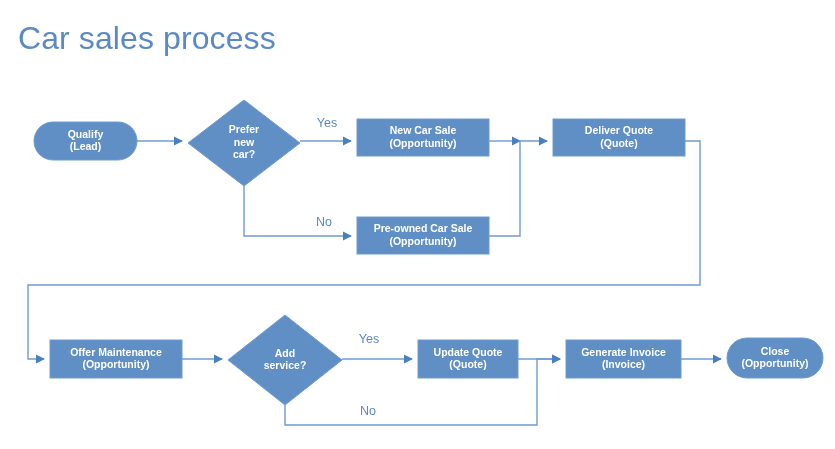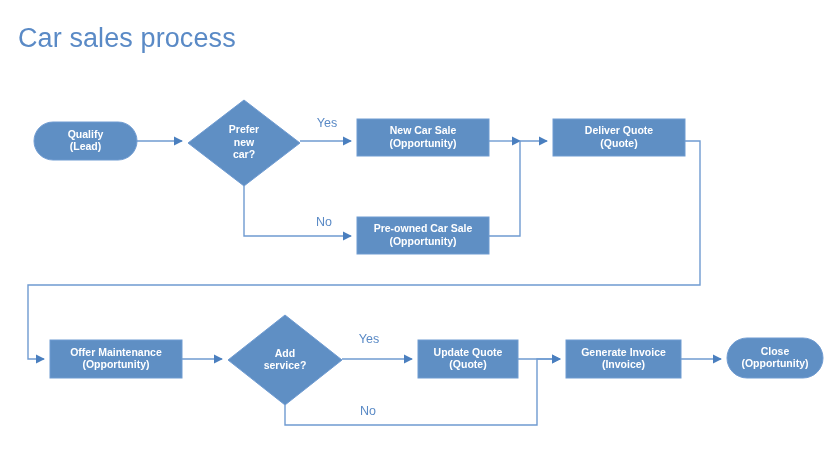--- a/index.html
+++ b/index.html
@@ -12,21 +12,21 @@
     width: 835px;
     height: 449px;
     position: relative;
     overflow: hidden;
     font-family: "Liberation Sans", sans-serif;
   }
   #page-title {
     position: absolute;
     left: 18px;
     top: 18px;
-    font-size: 27px;
+    font-size: 32px;
     font-weight: 400;
     color: #5A8AC6;
     letter-spacing: 0.1px;
     line-height: 40px;
     white-space: nowrap;
   }
   #flow-canvas {
     position: absolute;
     left: 0;
     top: 0;

